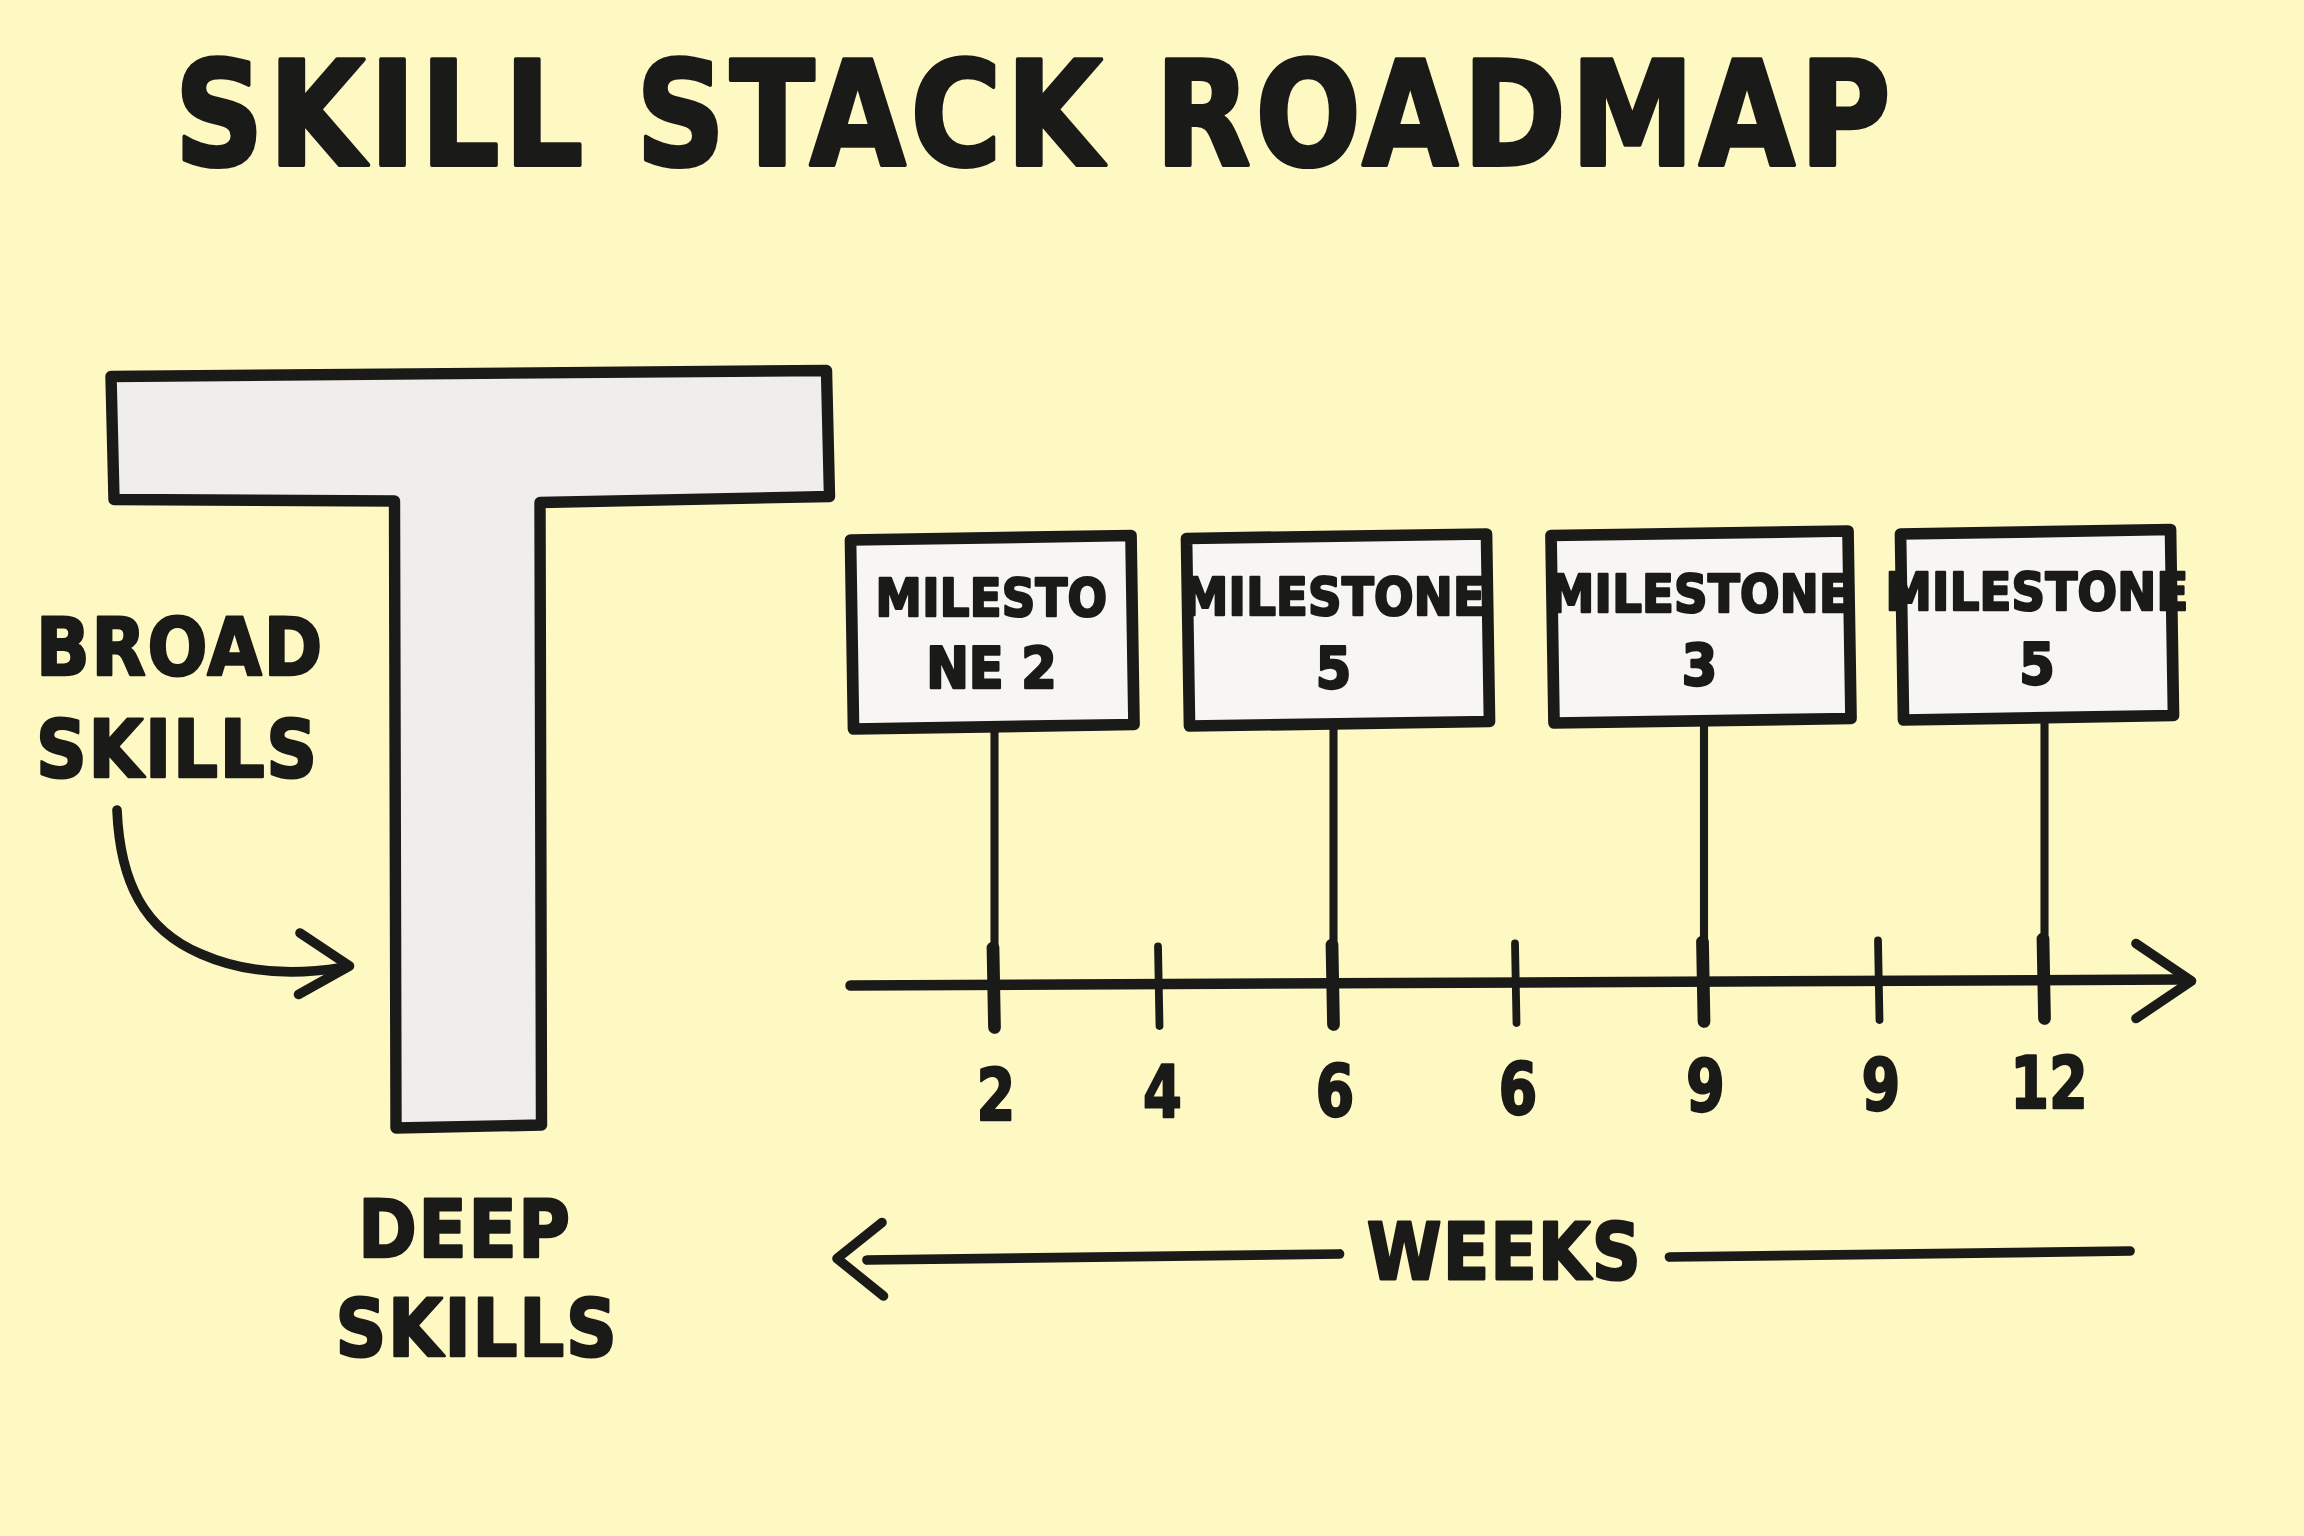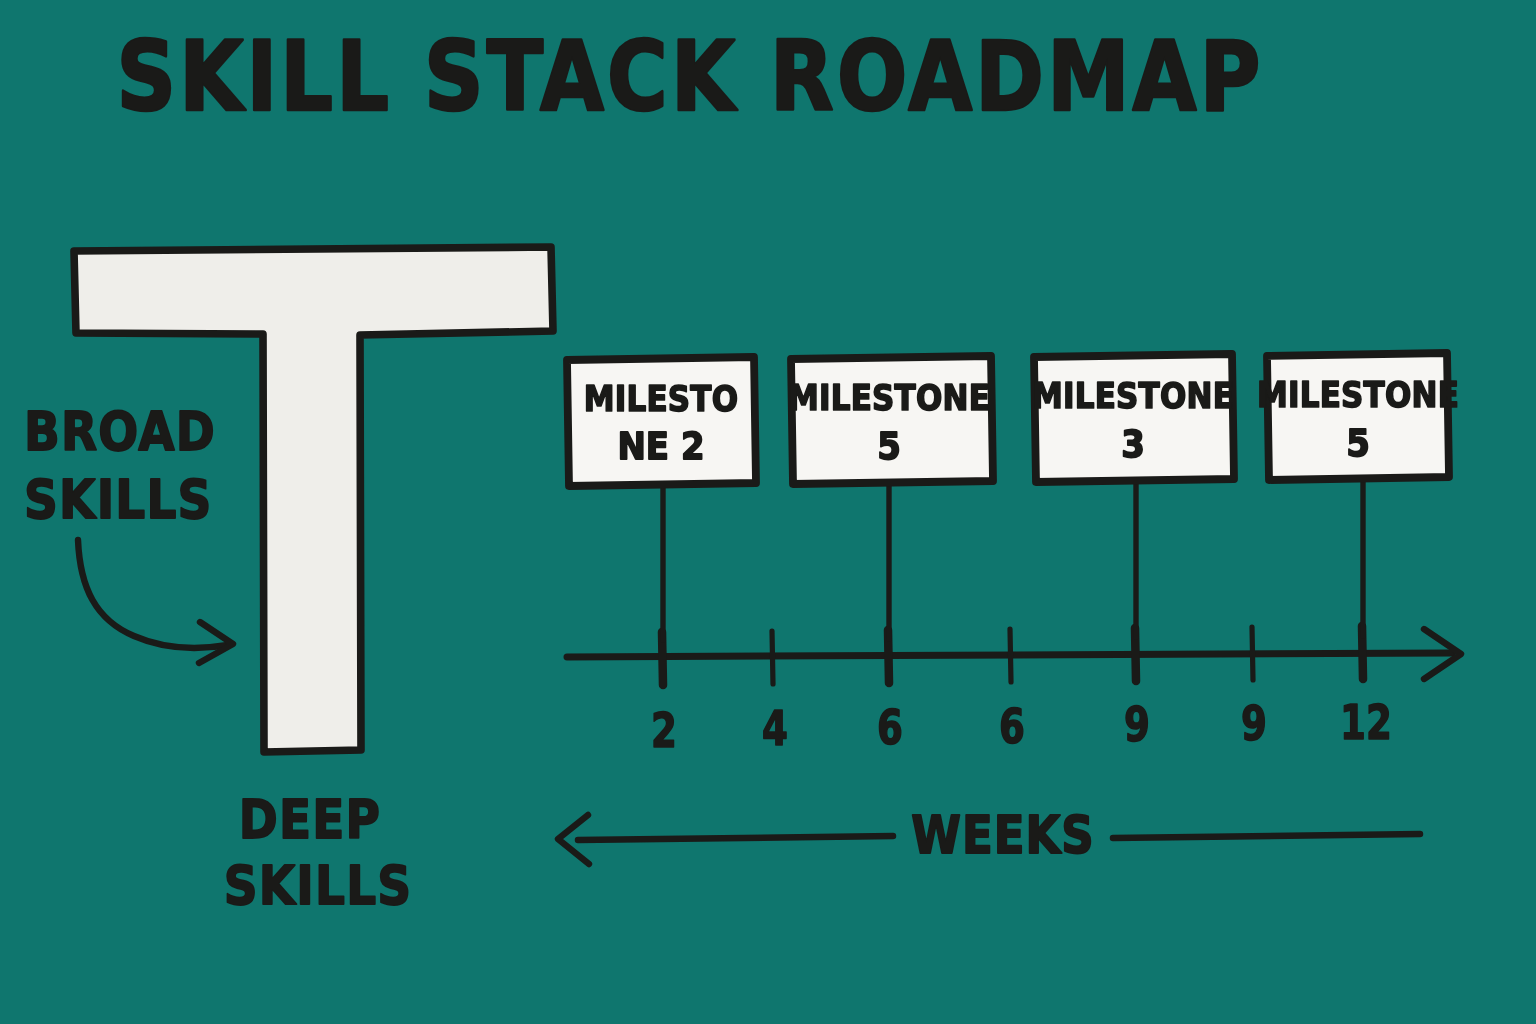--- a/index.html
+++ b/index.html
@@ -85,21 +85,21 @@
   .t-weeks {
     font-size: 45px;
     letter-spacing: 1px;
     stroke-width: 1.7;
     transform: scale(1.0, 1.16);
   }
 </style>
 </head>
 <body style="background: rgb(239, 238, 234);">
 
-<div id="board" style="background: #0f766e;">
+<div id="board" style="background: #fef9c3;">
   <svg id="sketch" viewBox="0 0 1536 1024" xmlns="http://www.w3.org/2000/svg">
 
     <text class="hand t-title" x="690" y="110" text-anchor="middle" transform-origin="690 110">SKILL STACK ROADMAP</text>
 
     <g>
       <path class="t-face" d="M 74 251
                L 551 247
                L 553 331
                L 360 335
                L 361 750

